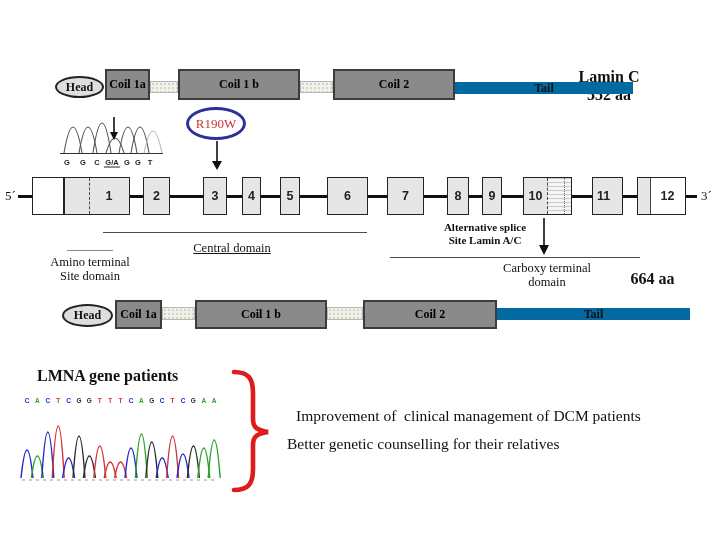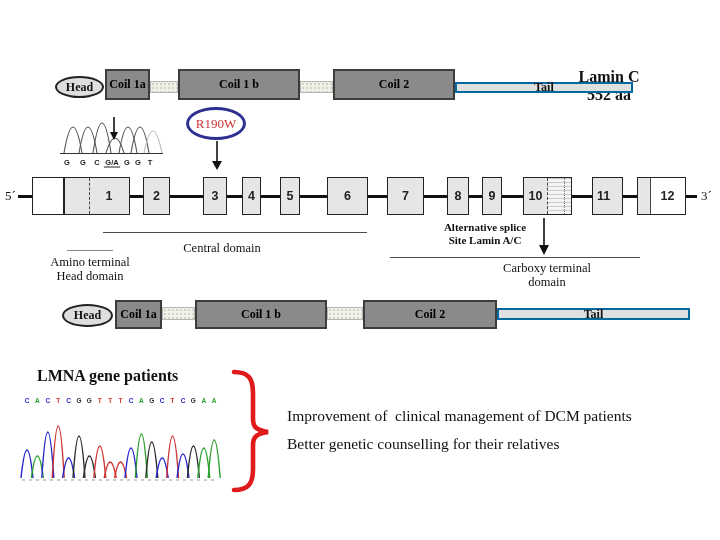--- a/index.html
+++ b/index.html
@@ -8,21 +8,21 @@
   .abs{position:absolute;}
   .title2{font-weight:bold;font-size:16px;line-height:18px;text-align:center;}
   
   .coil{position:absolute;background:var(--coil-fill,#8a8a8a);border:2px solid #3c3c3c;
         display:flex;align-items:center;justify-content:center;
         font-weight:bold;font-size:12px;color:#000;box-sizing:border-box;}
   .headell{position:absolute;background:var(--head-fill,#dedede);border:2px solid #222;border-radius:50%;
         display:flex;align-items:center;justify-content:center;font-weight:bold;font-size:12px;box-sizing:border-box;}
   .conn{position:absolute;background:#f1f1e9;border:1px solid #b5b5b5;box-sizing:border-box;
         background-image:radial-gradient(#d3d3c8 1px,transparent 1px);background-size:4px 4px;}
-  .tailbar{position:absolute;background:var(--tail-fill,#e0e0e0);border:2px solid #0369a1;
+  .tailbar{position:absolute;background:var(--tail-fill,#e0e0e0);border:6px solid #0369a1;
         display:flex;align-items:center;justify-content:center;
         font-weight:bold;font-size:12px;box-sizing:border-box;}
   
   .gene-line{position:absolute;background:#111;height:2.5px;}
   .exon{position:absolute;top:177px;height:38px;background:var(--exon-fill,#e6e6e6);
         border:1.5px solid #222;box-sizing:border-box;
         display:flex;align-items:center;justify-content:center;
         font-family:"Liberation Sans",sans-serif;font-weight:bold;font-size:12.5px;color:#222;}
   .exon.utr{background:#fff;}
   .dashline{position:absolute;top:0;bottom:0;width:0;border-left:1.5px dashed #444;}
@@ -141,35 +141,36 @@
 
   <svg class="abs" style="left:535px;top:218px;" width="18" height="38">
     <line x1="9" y1="0" x2="9" y2="28" stroke="#111" stroke-width="1.6"></line>
     <polygon points="4,27 14,27 9,37" fill="#111"></polygon>
   </svg>
 
   <div class="annline" style="left:103px;top:232px;width:264px;"></div>
   <div class="annline" style="left:67px;top:250px;width:46px;background:#888;"></div>
   <div class="annline" style="left:390px;top:257px;width:250px;"></div>
 
-  <div class="annlabel" style="left:162px;top:241px;width:120px;">Central domain</div>
+  <div class="annlabel" style="left:172px;top:241px;width:120px;text-decoration:underline;">Central domain</div>
   <div class="annlabel" style="left:38px;top:255px;width:104px;">
     <div>Amino terminal</div>
-    <div>Head domain</div>
+    <div>Site domain</div>
   </div>
   <div class="annlabel" style="left:488px;top:261px;width:118px;">
     <div>Carboxy terminal</div>
     <div>domain</div>
   </div>
   <div class="annlabel bold" style="left:424px;top:221px;width:122px;">
     <div>Alternative splice</div>
     <div>Site Lamin A/C</div>
   </div>
 
   <div class="abs title2" style="left:600px;top:270px;width:105px;">
+    <div>664 aa</div>
   </div>
 
   <div id="protein-row-a">
       <div class="headell" style="left: 62px; top: 304px; width: 51px; height: 23px;">Head</div>
       <div class="coil" style="left: 115px; top: 300px; width: 47px; height: 29px;">Coil 1a</div>
       <div class="conn" style="left: 162px; top: 307px; width: 33px; height: 13px;"></div>
       <div class="coil" style="left: 195px; top: 300px; width: 132px; height: 29px;">Coil 1 b</div>
       <div class="conn" style="left: 327px; top: 307px; width: 36px; height: 13px;"></div>
       <div class="coil" style="left: 363px; top: 300px; width: 134px; height: 29px;">Coil 2</div>
       <div class="tailbar" style="left: 497px; top: 308px; width: 193px; height: 12px;">Tail</div>
@@ -215,16 +216,16 @@
       <path d="M 177.8,84 Q 183.8,24 189.8,84" fill="none" stroke="#2ca02c" stroke-width="1.4"></path>
       <text x="194.20000000000002" y="9" text-anchor="middle" font-size="6.5" font-family="Liberation Sans, sans-serif" font-weight="bold" fill="#2ca02c">A</text>
       <path d="M 188.20000000000002,84 Q 194.20000000000002,8 200.20000000000002,84" fill="none" stroke="#2ca02c" stroke-width="1.4"></path>
       <line x1="2" y1="86" x2="198" y2="86" stroke="#999" stroke-width="1.2" stroke-dasharray="3,4"></line>
     </svg>
 
   <svg class="abs" style="left:228px;top:368px;" width="46" height="126" viewBox="0 0 46 126">
     <path id="brace-path" d="M 6,4 C 21,4 25,11 25,25 L 25,51 C 25,59 28,62 40,64 C 28,66 25,69 25,77 L 25,101 C 25,115 21,122 6,122" fill="none" stroke="#e01b1b" stroke-width="4.6" stroke-linecap="round"></path>
   </svg>
 
-  <div class="outcome" style="top:407px;">Improvement of  clinical management of DCM patients</div>
+  <div class="outcome" style="top:407px;margin-left:9px;">Improvement of  clinical management of DCM patients</div>
   <div class="outcome" style="top:435px;">Better genetic counselling for their relatives</div>
 
 </div>
 
 </body></html>

